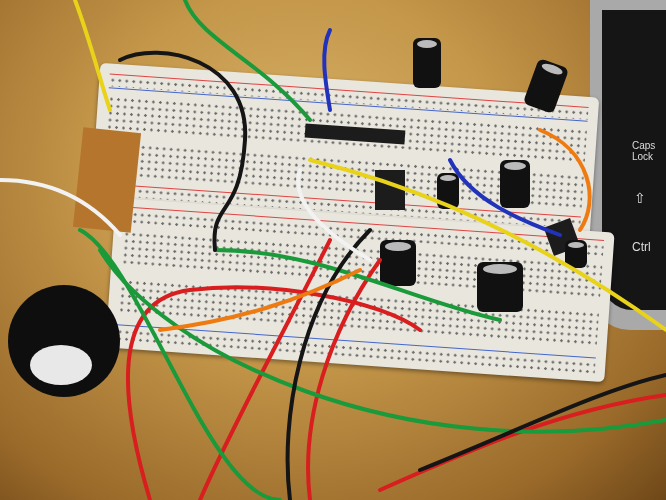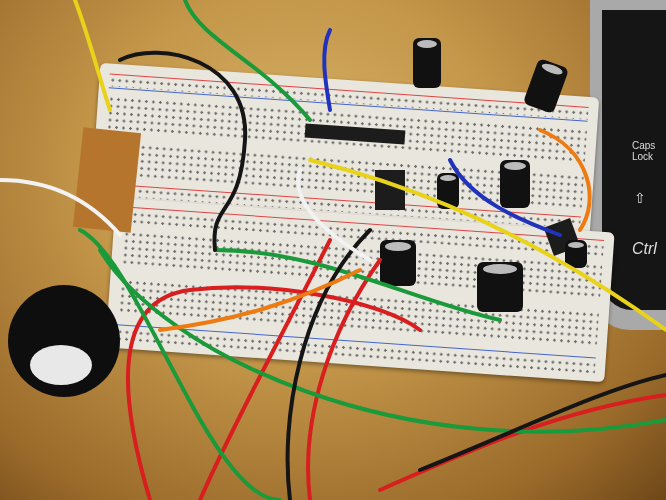--- a/index.html
+++ b/index.html
@@ -25,21 +25,21 @@
 </head>
 <body>
 
 <div class="scene">
   <div class="desk"></div>
 
   <div class="keyboard">
     <div class="keyboard-inner">
       <span class="key-label" style="left:30px;top:130px;line-height:11px;">Caps Lock</span>
       <span class="key-label" style="left:32px;top:180px;font-size:14px;">⇧</span>
-      <span class="key-label" style="left:30px;top:230px;font-size:16px;font-style:italic;">Ctrl</span>
+      <span class="key-label" style="left:30px;top:230px;font-size:12px;">Ctrl</span>
     </div>
   </div>
 
   <div class="breadboard" style="left:95px;top:80px;width:500px;height:140px;transform:rotate(4deg);">
     <div class="rail-red" style="left:10px;top:10px;width:480px;"></div>
     <div class="rail-blue" style="left:10px;top:24px;width:480px;"></div>
     <div class="holes" style="left:10px;top:13px;width:480px;height:10px;"></div>
     <div class="holes" style="left:10px;top:32px;width:480px;height:36px;"></div>
     <div class="holes" style="left:10px;top:78px;width:480px;height:36px;"></div>
     <div class="rail-red" style="left:10px;top:120px;width:480px;"></div>

